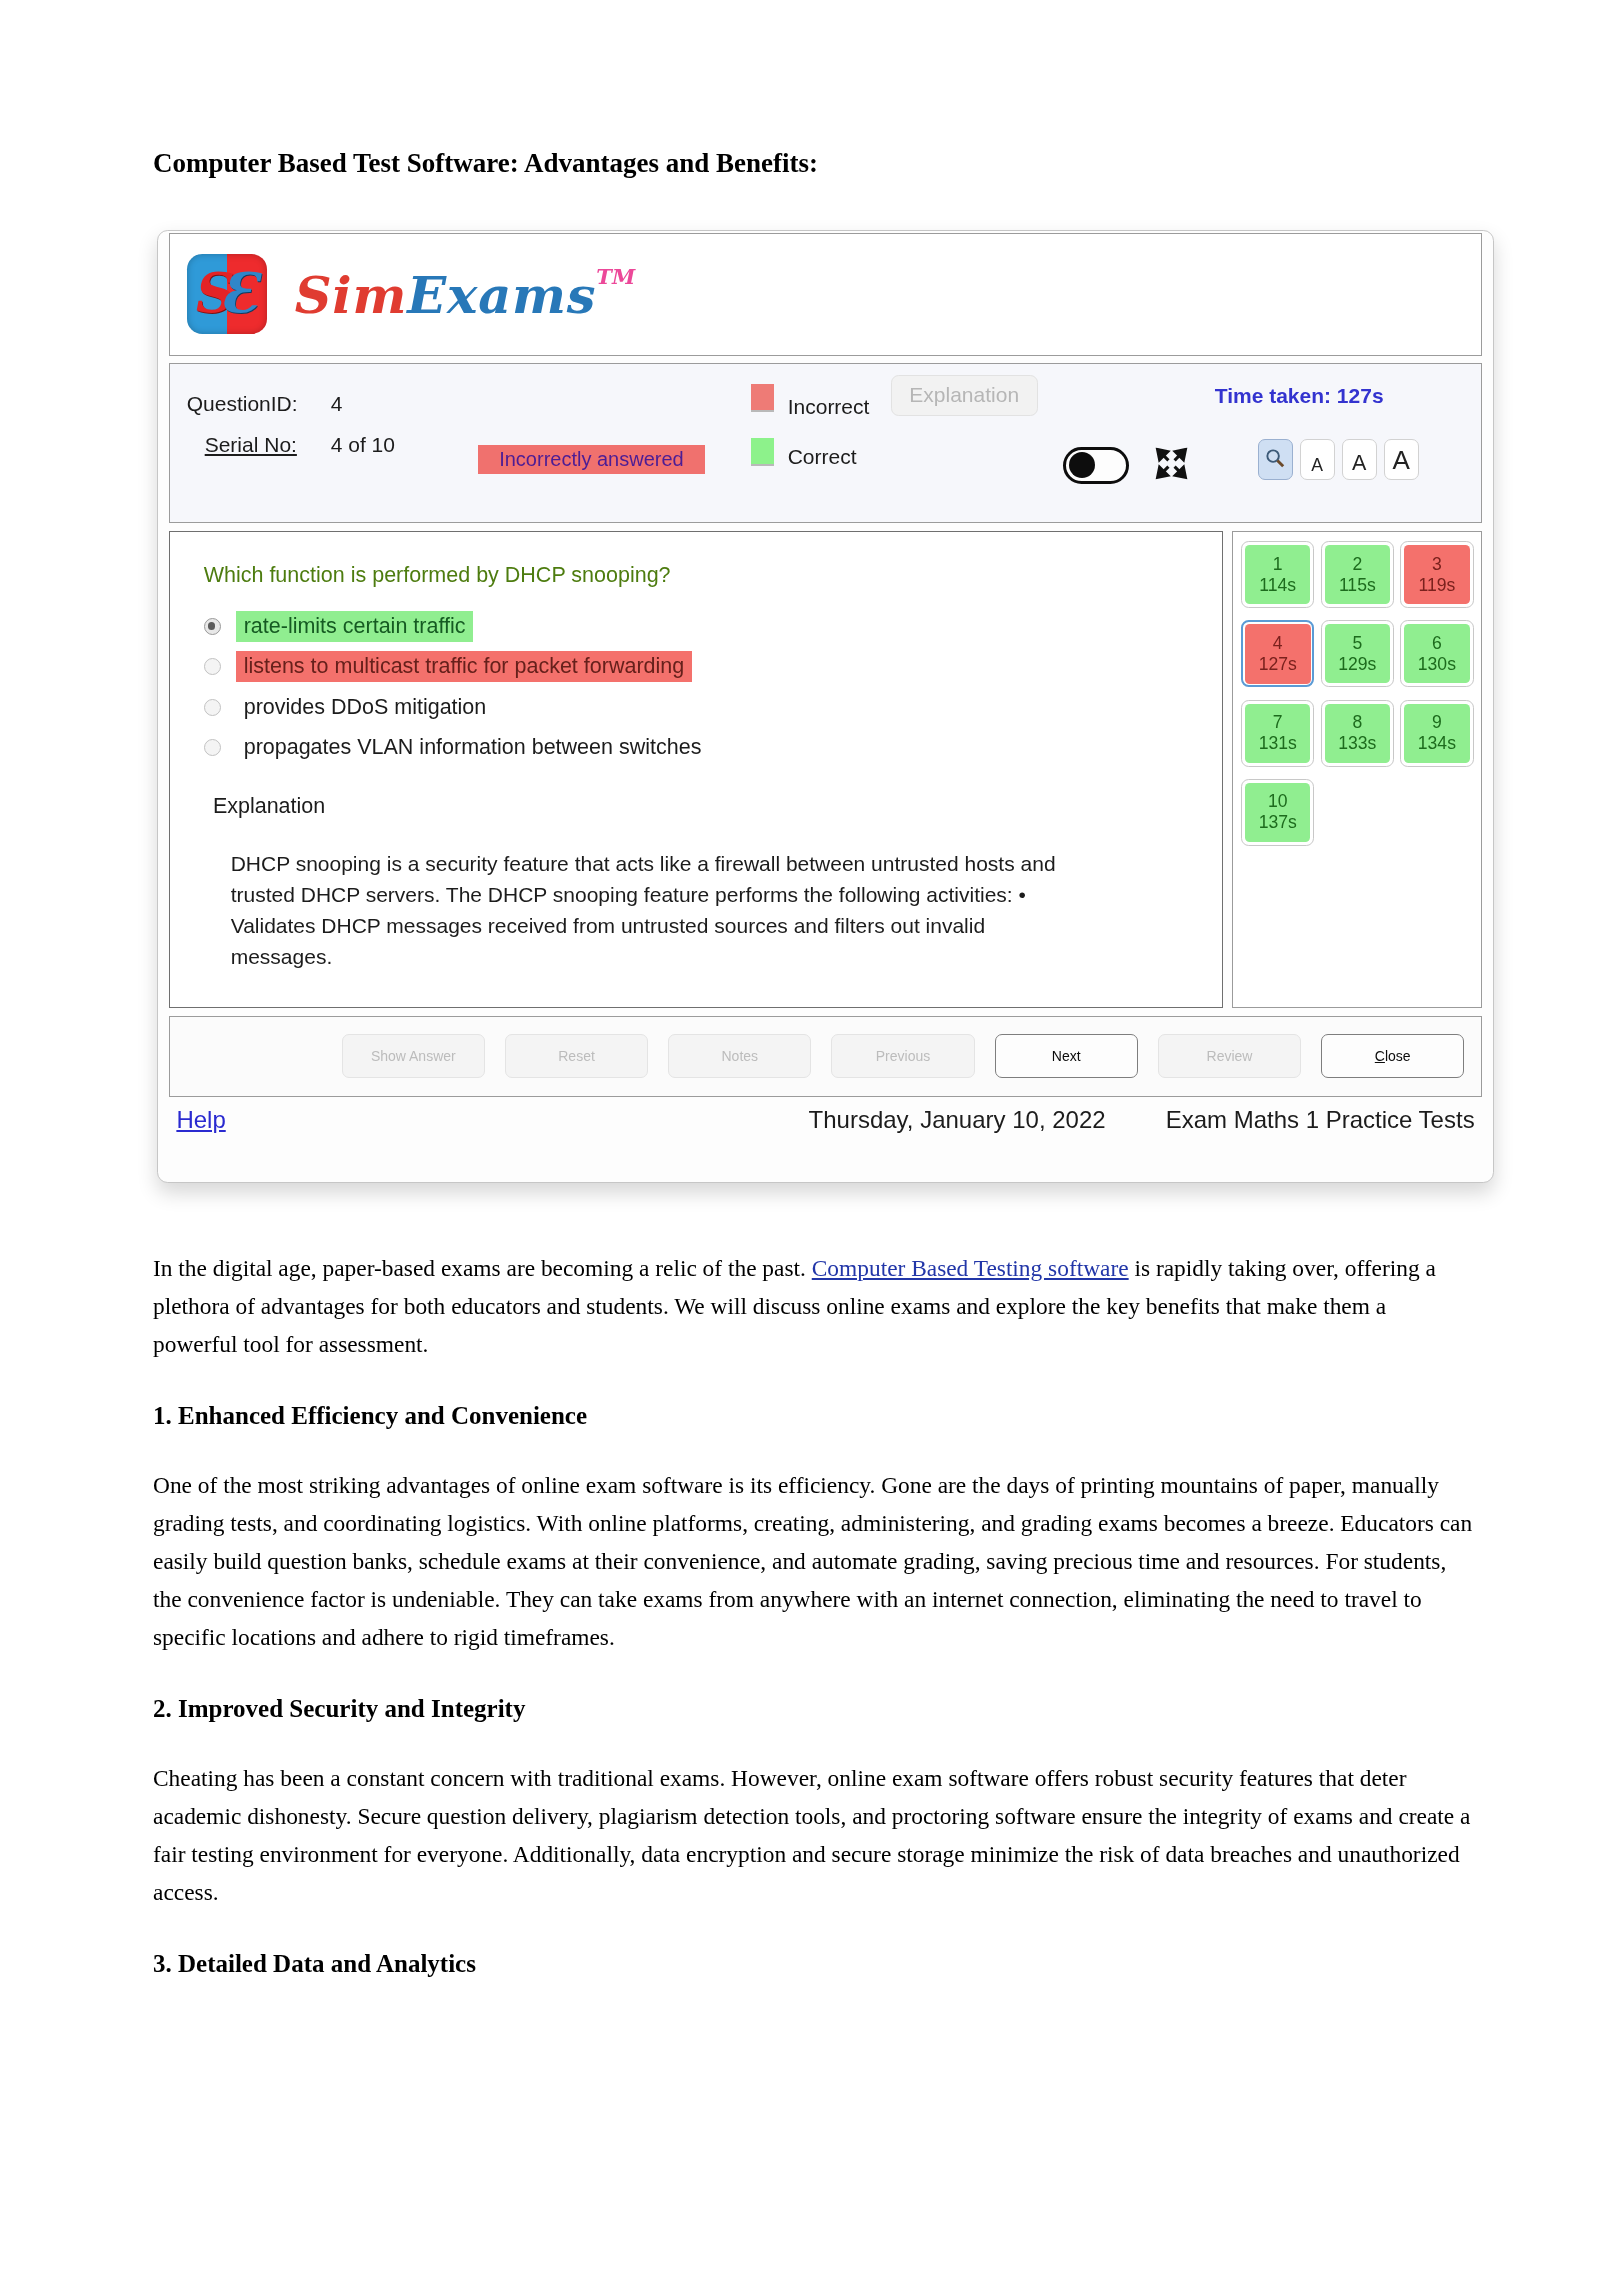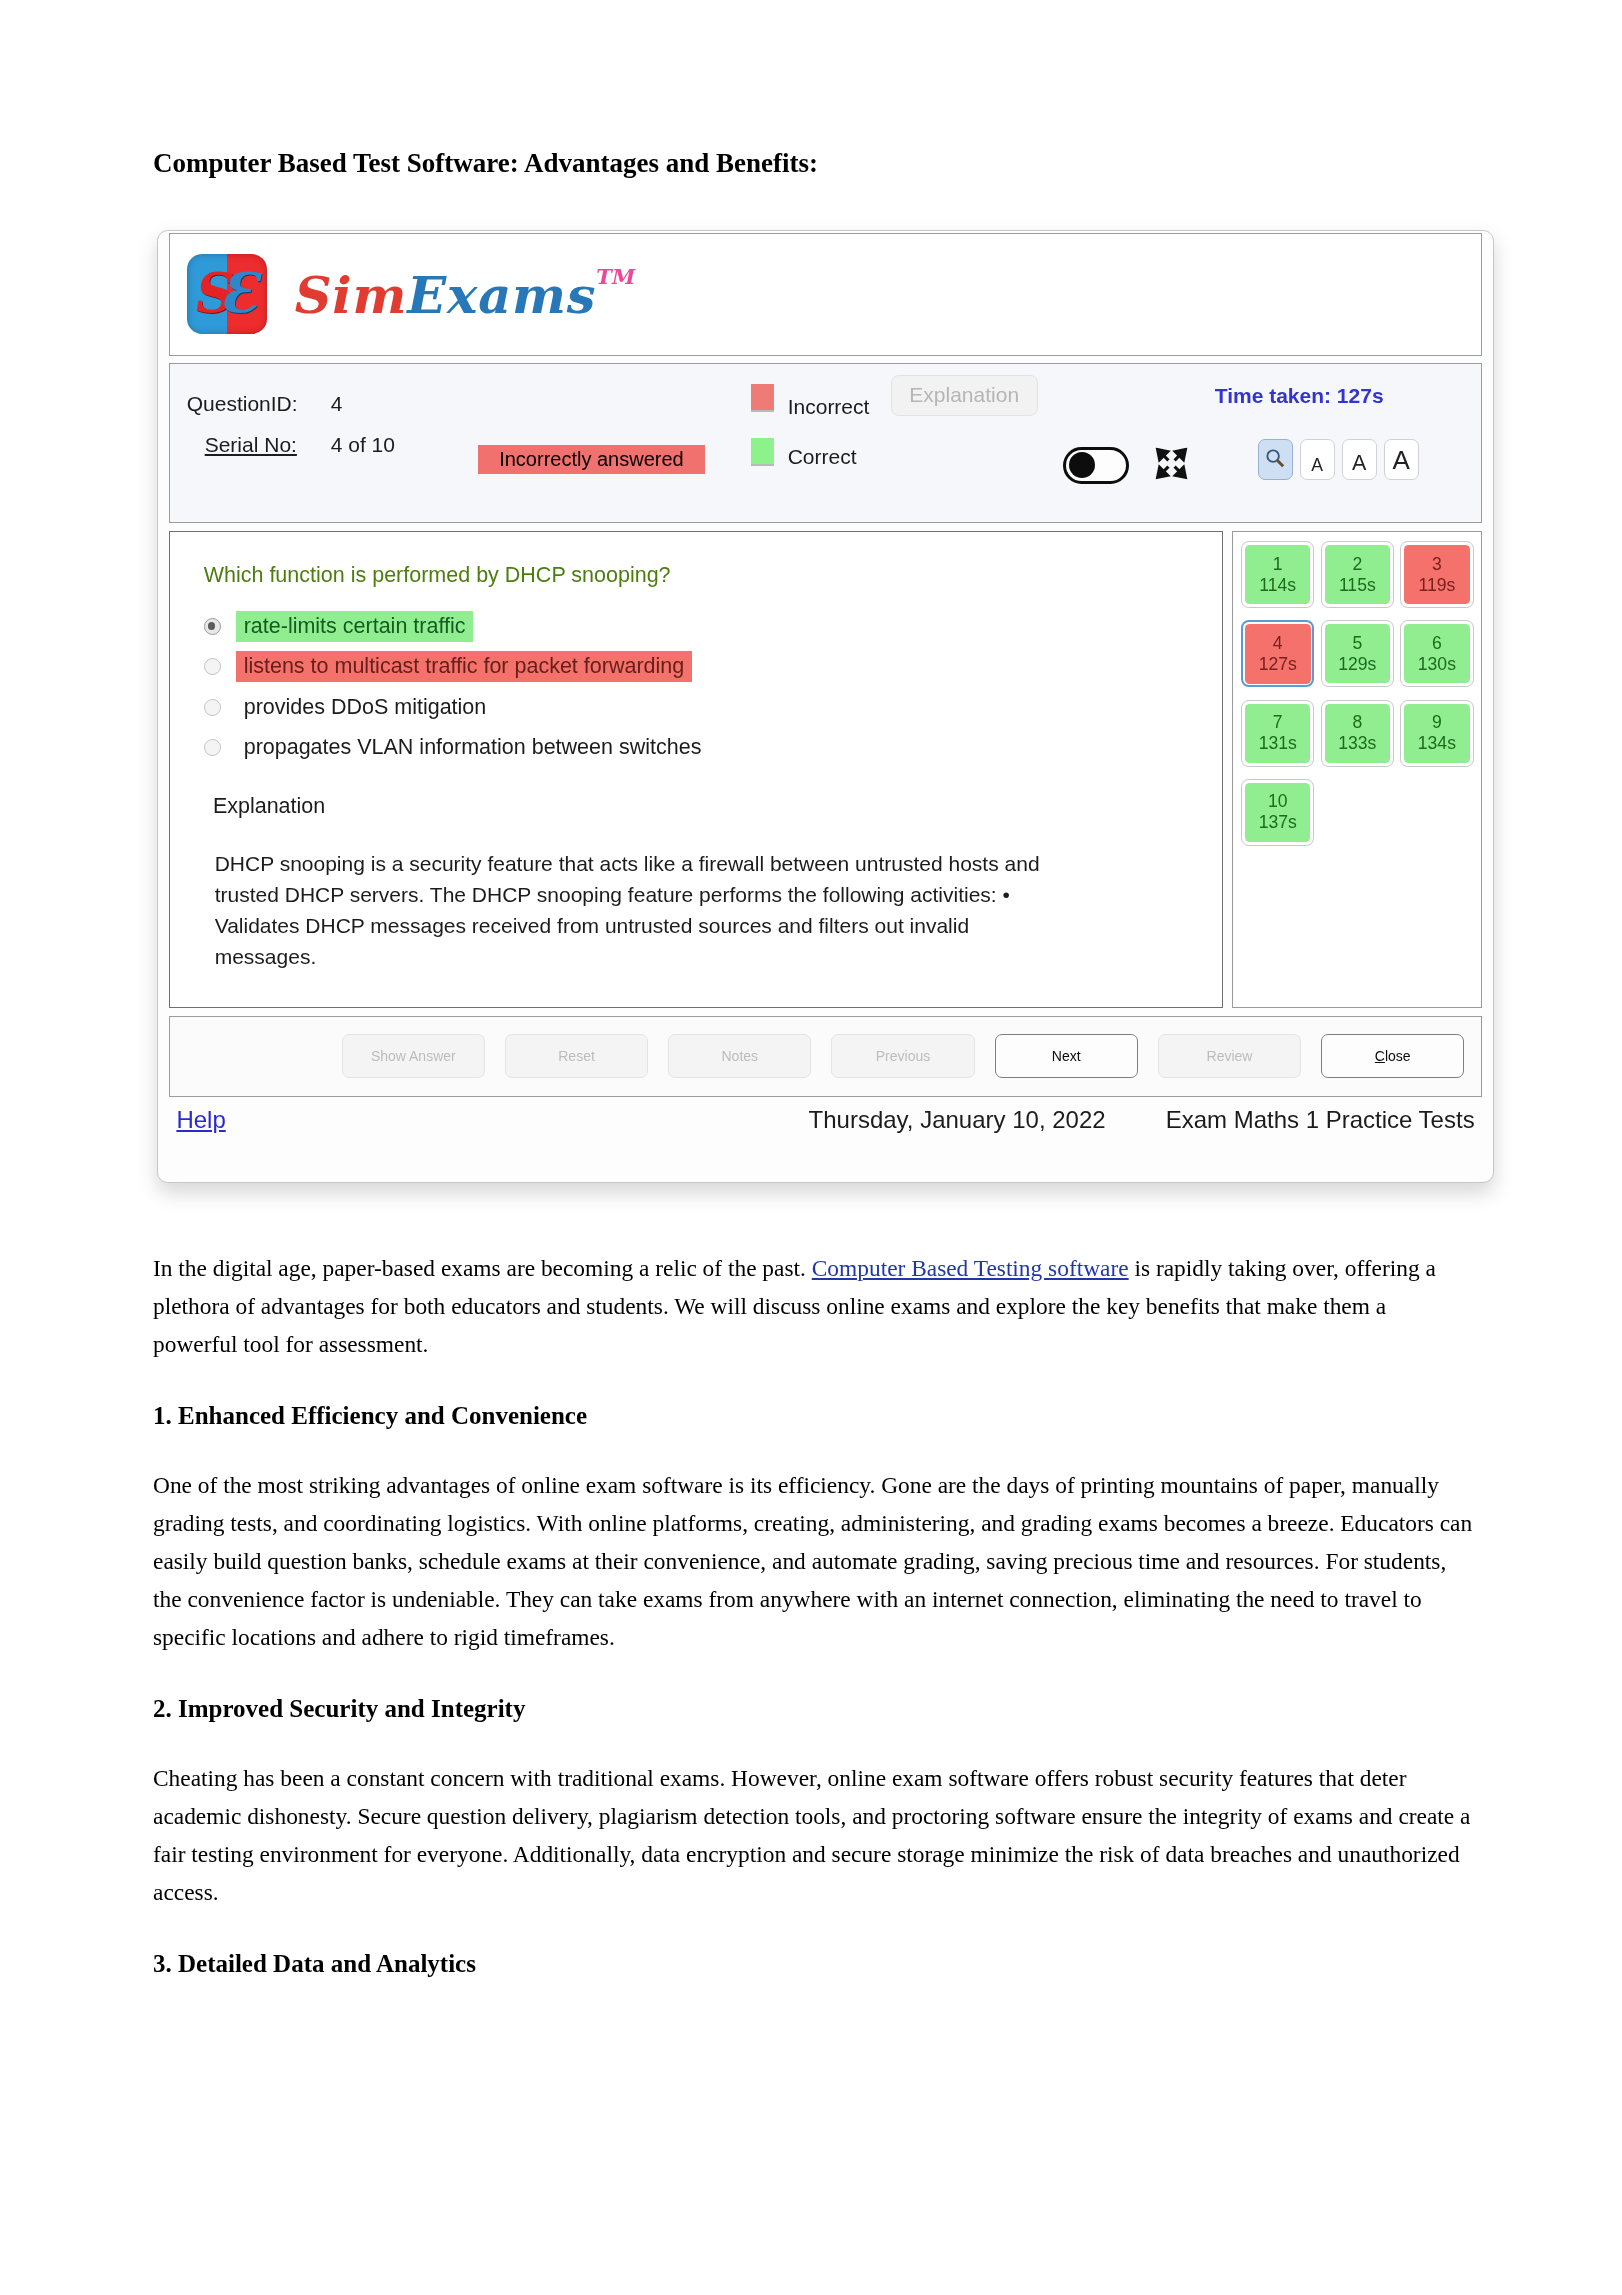--- a/index.html
+++ b/index.html
@@ -44,21 +44,21 @@
   .brand { margin-left:28px; font-family:"DejaVu Serif", serif; font-style:italic;
            font-weight:bold; font-size:51px; letter-spacing:0.8px; }
   .brand .sim { color:#e03c31; }
   .brand .exams { color:#2878b8; }
   .brand sup { font-size:21px; color:#ec4899; vertical-align:29px; letter-spacing:0; }
 
   
   .info-panel { position:relative; height:160px; margin-top:7.7px; background:#f6f7fb;
                 font-size:21px; color:#1c1c1c; }
   .ip-abs { position:absolute; }
-  .badge { background:#f0716e; color:#000000; padding:3.1px 21.5px; font-size:20px; }
+  .badge { background:#f0716e; color:#4c1d95; padding:3.1px 21.5px; font-size:20px; }
   .swatch { width:23px; height:28px; border-bottom:2.3px solid #b9b9b9; }
   .sw-incorrect { background:#ee7b76; }
   .sw-correct { background:#8df28b; }
   .expl-btn { width:147px; height:41px; border-radius:7.7px; background:#f2f2f2;
               border:0.8px solid #e2e2e2; color:#b6b6b6; font-size:21px;
               font-family:"Liberation Sans", sans-serif; }
   .time-taken { color:#3333cf; font-weight:bold; font-size:21px; }
   .toggle { width:66px; height:37px; border:3.1px solid #0d0d0d; border-radius:20px;
             background:#fdfdfd; position:relative; }
   .toggle .knob { position:absolute; left:3.8px; top:2.3px; width:26px; height:26px;
@@ -78,21 +78,21 @@
   .opt { display:flex; align-items:center; gap:15.3px; margin-bottom:9.2px; min-height:31px; }
   .radio { width:17px; height:17px; border-radius:50%; border:1.5px solid #c2c2c2;
            background:#f4f4f4; flex:none; position:relative; }
   .radio.sel { border-color:#9a9a9a; background:#e8e8e8; }
   .radio.sel::after { content:""; position:absolute; left:3.1px; top:3.1px; width:7.7px; height:7.7px;
                       border-radius:50%; background:#5c5c5c; }
   .opt-label { font-size:21.5px; padding:3.1px 7.7px; color:#1c1c1c; }
   .hl-correct { background:#90ee90; color:#155a22; }
   .hl-incorrect { background:#f4716c; color:#66201b; }
   .expl-head { font-size:21.5px; margin:31px 0 0 9.2px; color:#1c1c1c; }
-  .expl-text { font-size:21px; line-height:31px; width:836px; margin:29px 0 0 11px; color:#1c1c1c; }
+  .expl-text { font-size:21px; line-height:31px; width:836px; margin:29px 0 0 27px; color:#1c1c1c; }
 
   
   .palette { width:250px; border:1.5px solid #9b9b9b; background:#fff; padding:9.2px 7.7px;
              display:grid; grid-template-columns:repeat(3,1fr); gap:12.3px 6.1px; align-content:start; }
   .pal-cell { height:67px; border:0.8px solid #c8c8c8; border-radius:7.7px; background:#fff; padding:3.1px; }
   .pal-cell.current { border:2.3px solid #5b9bd5; padding:1.5px; }
   .pal-inner { height:100%; border-radius:4.6px; display:flex; flex-direction:column;
                align-items:center; justify-content:center; font-size:17.6px; line-height:21px; }
   .pal-inner.correct { background:#90ee90; color:#1d6b1d; }
   .pal-inner.incorrect { background:#f4716c; color:#7a211d; }

